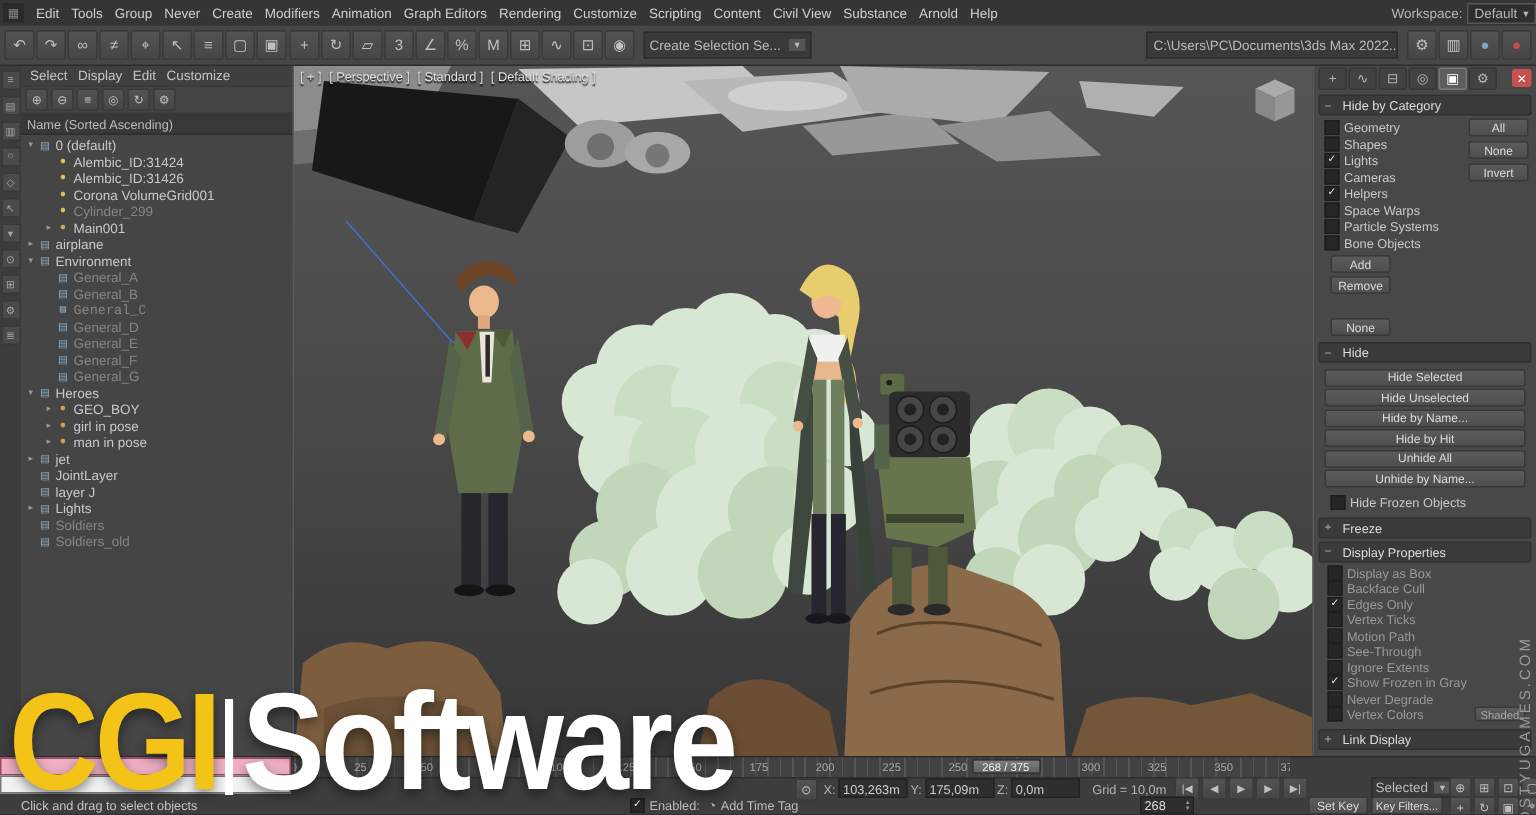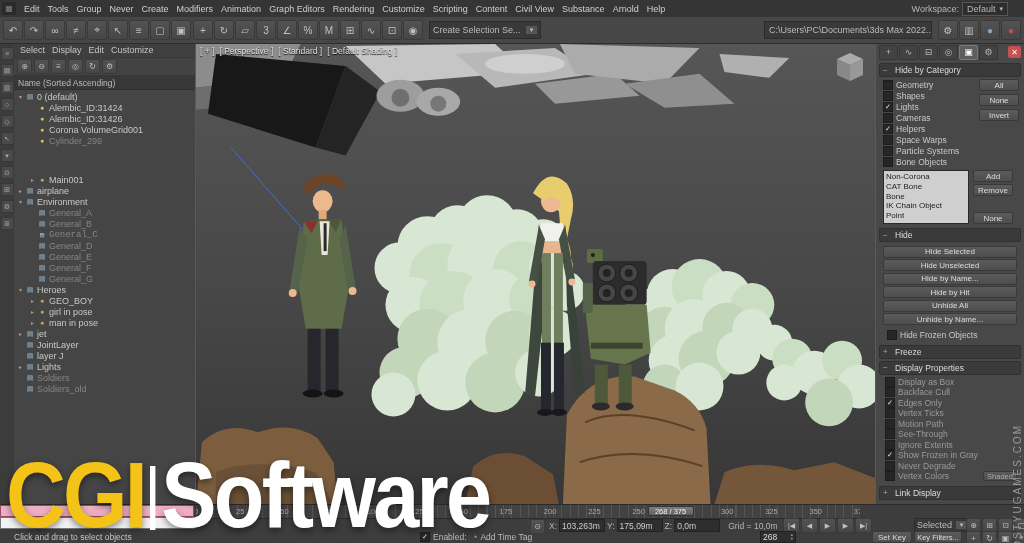--- a/index.html
+++ b/index.html
@@ -6,21 +6,21 @@
   .root{position:relative;width:1024px;height:543px;background:#3f3f3f;
         font-family:"Liberation Sans","DejaVu Sans",sans-serif;font-size:10px;color:#ccc;overflow:hidden;}
 
   
   .menubar{position:absolute;left:0;top:0;right:0;height:17px;background:#353535;display:flex;
            align-items:center;padding-left:2px;border-bottom:1px solid #2a2a2a;z-index:5;}
   .app-icon{width:14px;height:13px;background:#2a2a2a;margin-right:4px;display:flex;align-items:center;
             justify-content:center;color:#888;font-size:8px;}
   .menu-items{display:flex;}
   .menu-item{padding:0 4px;font-size:9px;color:#cfcfcf;white-space:nowrap;}
-  .workspace{margin-left:auto;display:flex;align-items:center;gap:3px;font-size:9px;color:#b5b5b5;padding-right:16px;}
+  .workspace{margin-left:auto;display:flex;align-items:center;gap:3px;font-size:9px;color:#b5b5b5;padding-right:0;}
   .ws-box{background:#2e2e2e;border:1px solid #555;padding:0 4px;height:12px;display:flex;align-items:center;gap:4px;}
 
   
   .toolbar{position:absolute;left:0;top:17px;right:0;height:26px;background:#474747;border-bottom:1px solid #2d2d2d;
            display:flex;align-items:center;gap:2px;padding:0 3px;z-index:5;}
   .tb-group{display:flex;gap:1px;}
   .icon{width:18px;height:18px;display:flex;align-items:center;justify-content:center;
         background:linear-gradient(#535353,#464646);border:1px solid #3a3a3a;border-radius:2px;
         color:#c0c0c0;font-size:10px;flex:none;}
   .icon.small{width:13px;height:13px;font-size:8px;}
@@ -260,21 +260,21 @@
         <div class="tree-row" style="padding-left: 14px;">
           <span class="tree-arrow"></span>
           <span class="tree-icon obj">●</span>
           <span class="tree-label">Corona VolumeGrid001</span>
         </div>
         <div class="tree-row dim" style="padding-left: 14px;">
           <span class="tree-arrow"></span>
           <span class="tree-icon obj">●</span>
           <span class="tree-label">Cylinder_299</span>
         </div>
-        <div class="tree-row" style="padding-left: 14px; margin-top: 28px;">
+        <div class="tree-row" style="padding-left: 14px;">
           <span class="tree-arrow">▸</span>
           <span class="tree-icon geo">●</span>
           <span class="tree-label">Main001</span>
         </div>
         <div class="tree-row" style="padding-left: 2px;">
           <span class="tree-arrow">▸</span>
           <span class="tree-icon layer">▤</span>
           <span class="tree-label">airplane</span>
         </div>
         <div class="tree-row" style="padding-left: 2px;">
@@ -579,27 +579,20 @@
               <span class="checkbox"></span>
               <span>Bone Objects</span>
             </div>
           </div>
         <div class="side-btns" id="hbc-btns">
             <div class="btn">All</div>
             <div class="btn">None</div>
             <div class="btn">Invert</div>
           </div>
         <div class="list-col">
-          <div class="listbox" id="hbc-list">
-              <div class="list-item">Non-Corona</div>
-              <div class="list-item">CAT Bone</div>
-              <div class="list-item">Bone</div>
-              <div class="list-item">IK Chain Object</div>
-              <div class="list-item">Point</div>
-            </div>
           <div class="side-btns2" id="hbc-list-btns">
               <div class="btn">Add</div>
               <div class="btn">Remove</div>
               <div class="btn">None</div>
             </div>
         </div>
       </div>
     </div>
 
     <div class="rollout">

